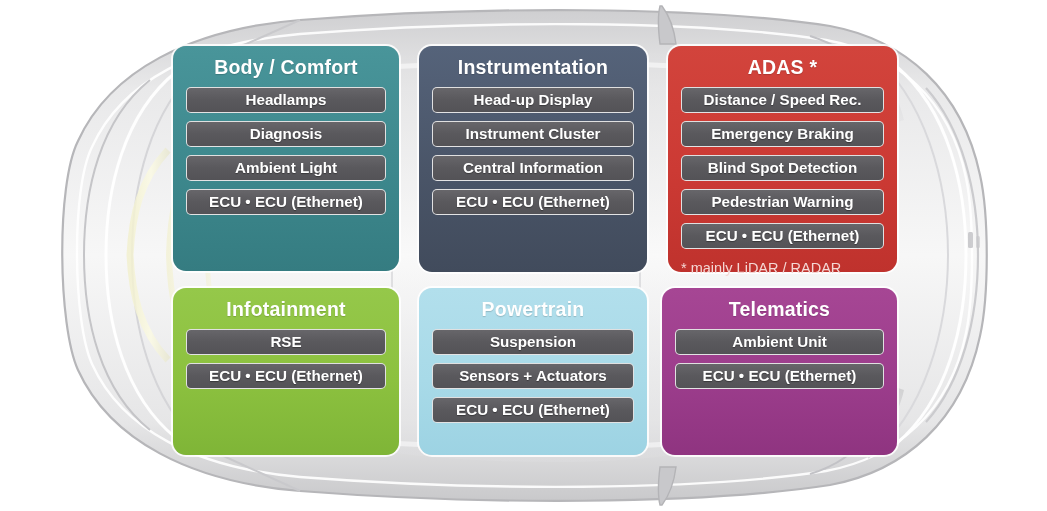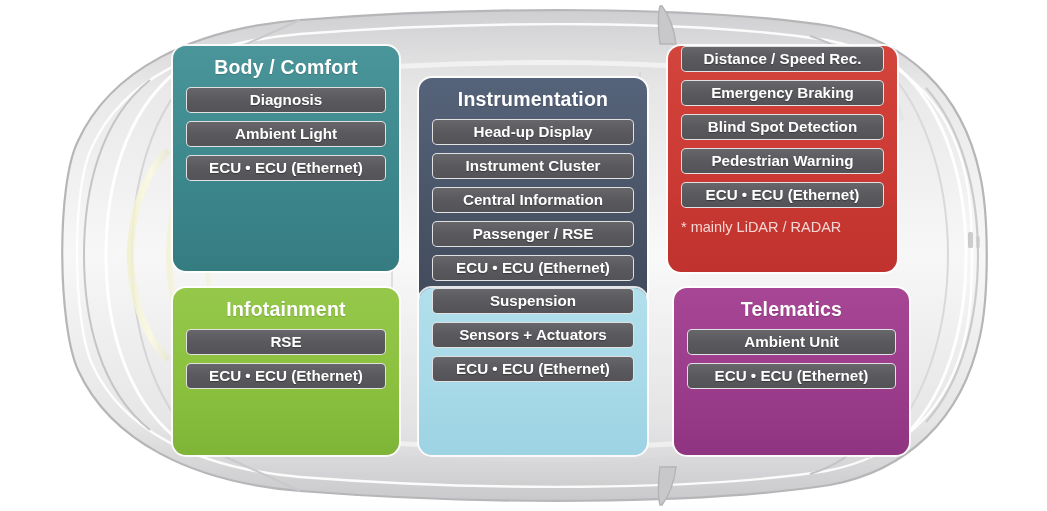--- a/index.html
+++ b/index.html
@@ -73,25 +73,25 @@
     text-align:left;
     color:#f4d7d4;
     font-size:14.5px;
     line-height:1;
     padding-top:4px;
     white-space:nowrap;
   }
 
   
   #panel-body        {left:166px; top:46px;  width:226px; height:225px;}
-  #panel-instrument  {left:412px; top:46px;  width:228px; height:226px;margin-top:32px;}
+  #panel-instrument  {left:412px; top:46px;  width:228px; height:226px;}
   #panel-adas        {left:661px; top:46px;  width:229px; height:226px;}
   #panel-infotainment{left:166px; top:288px; width:226px; height:167px;}
   #panel-powertrain  {left:412px; top:288px; width:228px; height:167px;}
-  #panel-telematics  {left:655px; top:288px; width:235px; height:167px;margin-left:12px;}
+  #panel-telematics  {left:655px; top:288px; width:235px; height:167px;}
 </style>
 </head>
 <body>
 
 <div id="stage">
 
   <div id="car-layer">
     <svg width="1047" height="511" viewBox="0 0 1047 511" xmlns="http://www.w3.org/2000/svg" aria-hidden="true">
       <defs>
         <linearGradient id="bodyGrad" x1="0" y1="0" x2="0" y2="1">
@@ -173,57 +173,59 @@
       <path d="M 300,74 C 460,58 660,58 790,78" fill="none" stroke="#ffffff" stroke-width="5" opacity=".55"></path>
       <path d="M 300,436 C 460,452 660,452 790,432" fill="none" stroke="#ffffff" stroke-width="5" opacity=".5"></path>
     </svg>
   </div>
 
   <div id="panels">
 
     <div class="panel" id="panel-body" style="background:linear-gradient(180deg,#49959a 0%,#3d888d 55%,#357c81 100%);">
       <div class="panel-title">Body / Comfort</div>
       <div class="chips">
+        <div class="chip">Headlamps</div>
         <div class="chip">Diagnosis</div>
         <div class="chip">Ambient Light</div>
         <div class="chip">ECU • ECU (Ethernet)</div>
       </div>
     </div>
 
     <div class="panel" id="panel-instrument" style="background:linear-gradient(180deg,#55637a 0%,#4a5568 55%,#414b5c 100%);">
       <div class="panel-title">Instrumentation</div>
       <div class="chips">
         <div class="chip">Head-up Display</div>
         <div class="chip">Instrument Cluster</div>
         <div class="chip">Central Information</div>
-        <div class="chip">Passenger / RSE</div>
         <div class="chip">ECU • ECU (Ethernet)</div>
       </div>
     </div>
 
     <div class="panel" id="panel-adas" style="background:linear-gradient(180deg,#d2443c 0%,#cc3a34 55%,#bf322d 100%);">
+      <div class="panel-title">ADAS *</div>
       <div class="chips">
         <div class="chip">Distance / Speed Rec.</div>
         <div class="chip">Emergency Braking</div>
         <div class="chip">Blind Spot Detection</div>
         <div class="chip">Pedestrian Warning</div>
         <div class="chip">ECU • ECU (Ethernet)</div>
         <div class="footnote">* mainly LiDAR / RADAR</div>
       </div>
     </div>
 
     <div class="panel" id="panel-infotainment" style="background:linear-gradient(180deg,#95c84a 0%,#8cc13f 55%,#7fb537 100%);">
       <div class="panel-title">Infotainment</div>
       <div class="chips">
         <div class="chip">RSE</div>
         <div class="chip">ECU • ECU (Ethernet)</div>
       </div>
     </div>
 
     <div class="panel" id="panel-powertrain" style="background:linear-gradient(180deg,#b2dfec 0%,#a8dae8 55%,#9dd3e3 100%);">
+      <div class="panel-title">Powertrain</div>
       <div class="chips">
         <div class="chip">Suspension</div>
         <div class="chip">Sensors + Actuators</div>
         <div class="chip">ECU • ECU (Ethernet)</div>
       </div>
     </div>
 
     <div class="panel" id="panel-telematics" style="background:linear-gradient(180deg,#a64694 0%,#9c3d8c 55%,#8f3480 100%);">
       <div class="panel-title">Telematics</div>
       <div class="chips">

